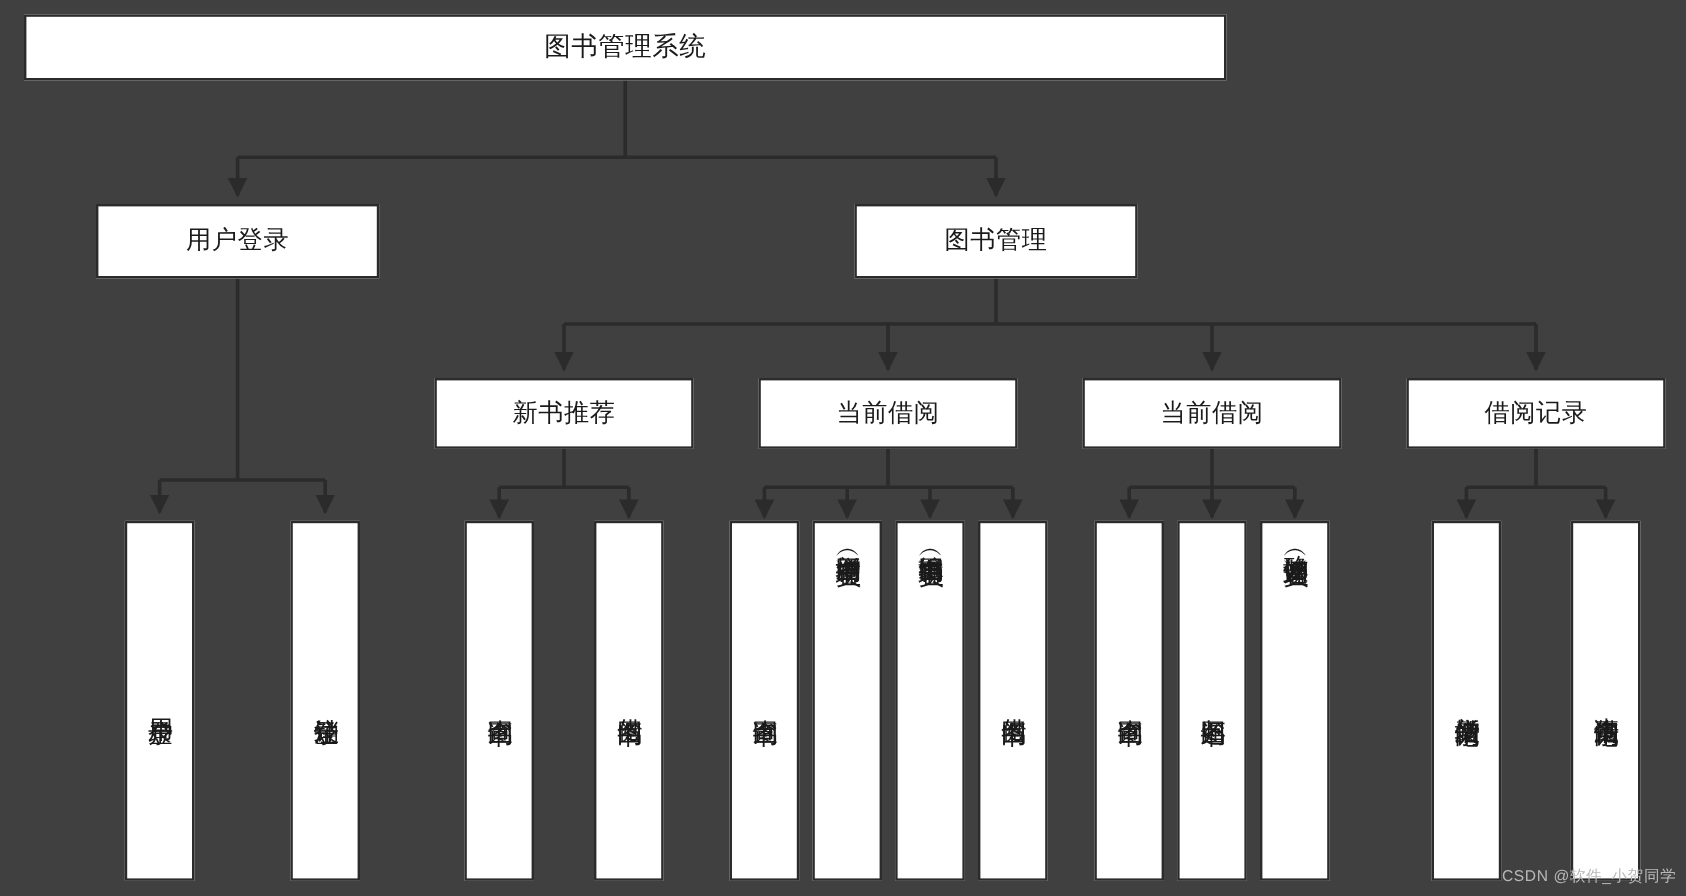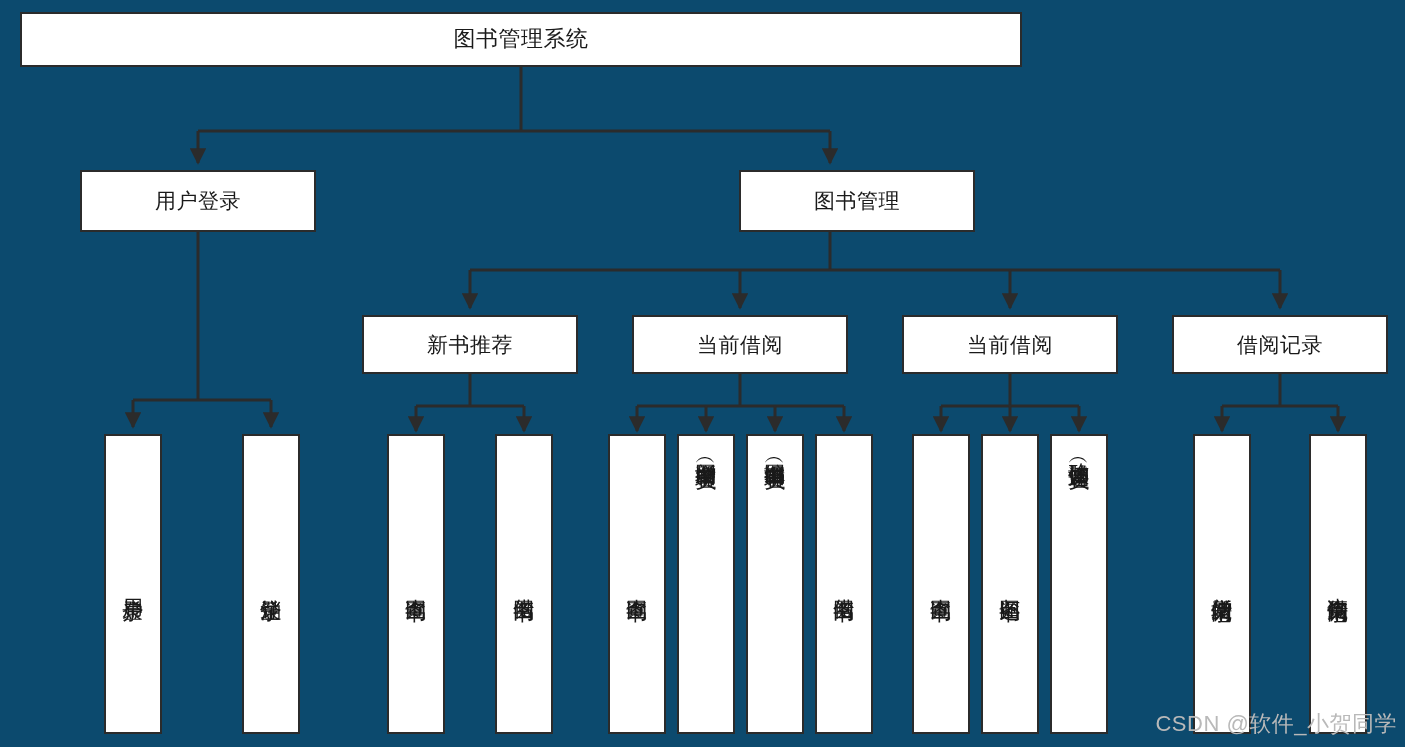--- a/index.html
+++ b/index.html
@@ -8,21 +8,21 @@
     padding: 0;
     background: #ffffff;
   }
   body {
     font-family: "Liberation Sans", "DejaVu Sans", sans-serif;
   }
   #diagram {
     position: relative;
     width: 1405px;
     height: 747px;
-    background: #0c4a6e;
+    background: #404040;
     overflow: hidden;
   }
   #edges {
     position: absolute;
     left: 0;
     top: 0;
     width: 1405px;
     height: 747px;
     pointer-events: none;
   }
@@ -58,21 +58,21 @@
     color: #1a1a1a;
   }
   .node.leaf.center-text {
     align-items: center;
     padding-top: 0;
   }
   #watermark {
     position: absolute;
     right: 8px;
     bottom: 8px;
-    font-size: 22px;
+    font-size: 13px;
     color: #b9b9b9;
     letter-spacing: 0.5px;
     white-space: nowrap;
     font-family: "Liberation Sans", "DejaVu Sans", sans-serif;
   }
 </style>
 </head>
 <body>
 
 <div id="diagram">
@@ -128,21 +128,21 @@
     </g>
   </svg>
 
   <div class="node horiz root" style="left:20px; top:12px; width:1002px; height:55px;">
     <span>图书管理系统</span>
   </div>
 
   <div class="node horiz" style="left:80px; top:170px; width:236px; height:62px;">
     <span>用户登录</span>
   </div>
-  <div class="node horiz" style="left:712px; top:170px; width:236px; height:62px;margin-left:27px;">
+  <div class="node horiz" style="left:712px; top:170px; width:236px; height:62px;">
     <span>图书管理</span>
   </div>
 
   <div class="node horiz" style="left:362px; top:315px; width:216px; height:59px;text-align:center;">
     <span>新书推荐</span>
   </div>
   <div class="node horiz" style="left:632px; top:315px; width:216px; height:59px;">
     <span>当前借阅</span>
   </div>
   <div class="node horiz" style="left:1172px; top:315px; width:216px; height:59px;">

